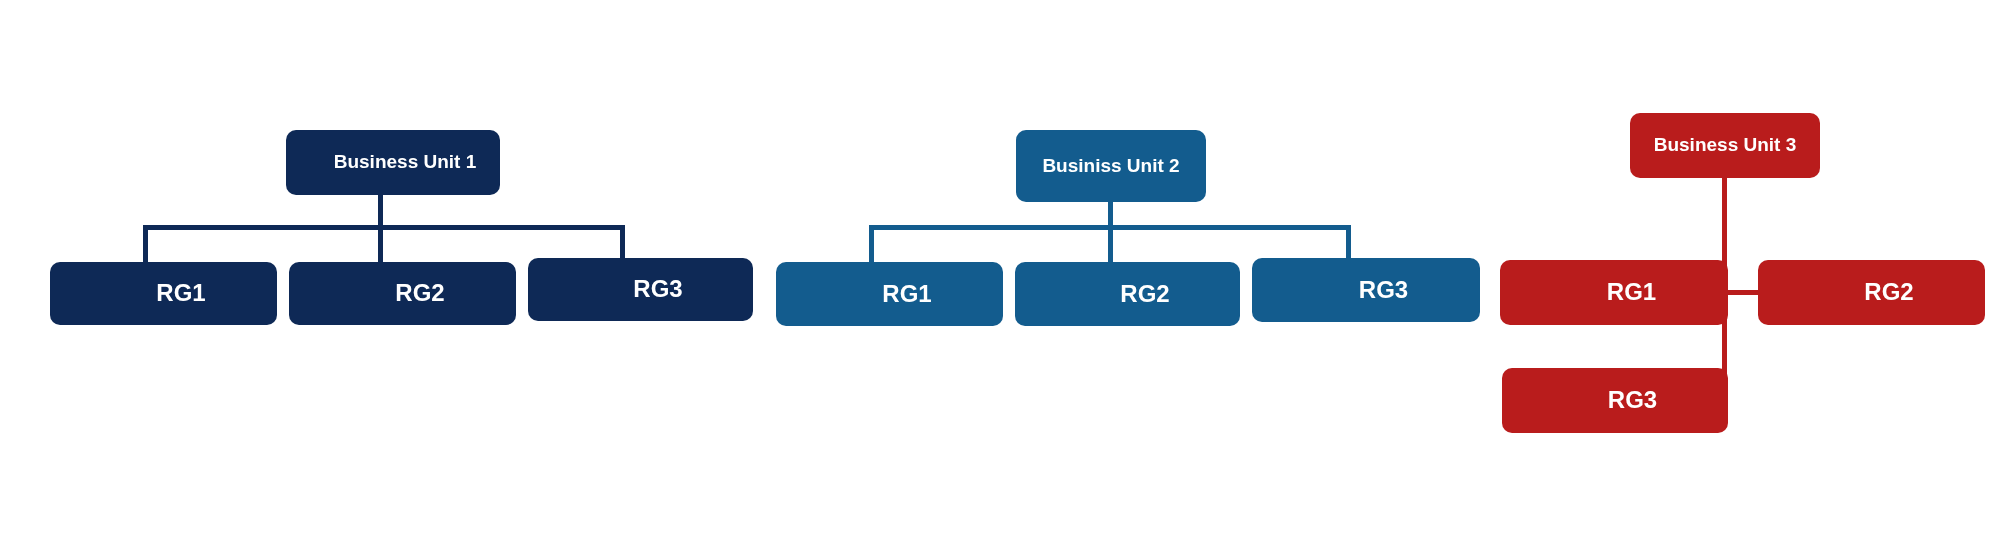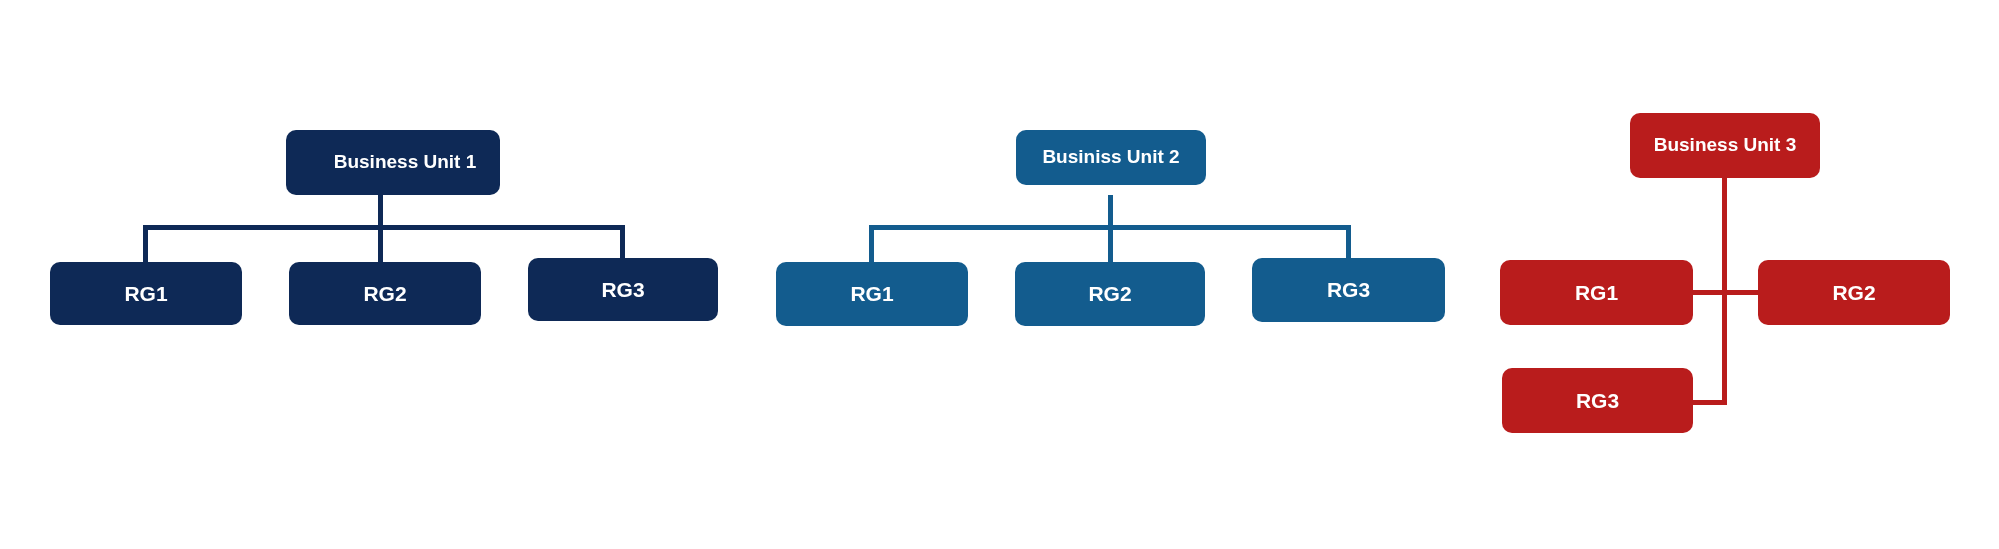--- a/index.html
+++ b/index.html
@@ -20,21 +20,21 @@
     border-radius: 10px;
     color: #ffffff;
     display: flex;
     align-items: center;
     justify-content: center;
     font-weight: 700;
     text-align: center;
     line-height: 1.1;
   }
   .bu-box { font-size: 19px; }
-  .rg-box { font-size: 21px; }
+  .rg-box { font-size: 24px; padding-left: 35px; }
   .line { position: absolute; }
   
   .g1 { background: #0E2956; }
   .g2 { background: #135C8E; }
   .g3 { background: #b91c1c; }
 </style>
 </head>
 <body>
 
 <div id="canvas">
@@ -54,21 +54,21 @@
     </div>
     <div class="box rg-box g1" style="left:289px; top:262px; width:192px; height:63px;">
       <span>RG2</span>
     </div>
     <div class="box rg-box g1" style="left:528px; top:258px; width:190px; height:63px;">
       <span>RG3</span>
     </div>
   </div>
 
   <div>
-    <div class="box bu-box g2" style="left:1016px; top:130px; width:190px; height:55px;border-radius:10px;">
+    <div class="box bu-box g2" style="left:1016px; top:130px; width:190px; height:72px;border-radius:10px;">
       <span>Businiss Unit 2</span>
     </div>
 
     <div class="line g2" style="left:1108px; top:195px; width:5px; height:67px;"></div>
     <div class="line g2" style="left:869px; top:225px; width:482px; height:5px;"></div>
     <div class="line g2" style="left:869px; top:225px; width:5px; height:37px;"></div>
     <div class="line g2" style="left:1346px; top:225px; width:5px; height:33px;"></div>
 
     <div class="box rg-box g2" style="left:776px; top:262px; width:192px; height:64px;">
       <span>RG1</span>

